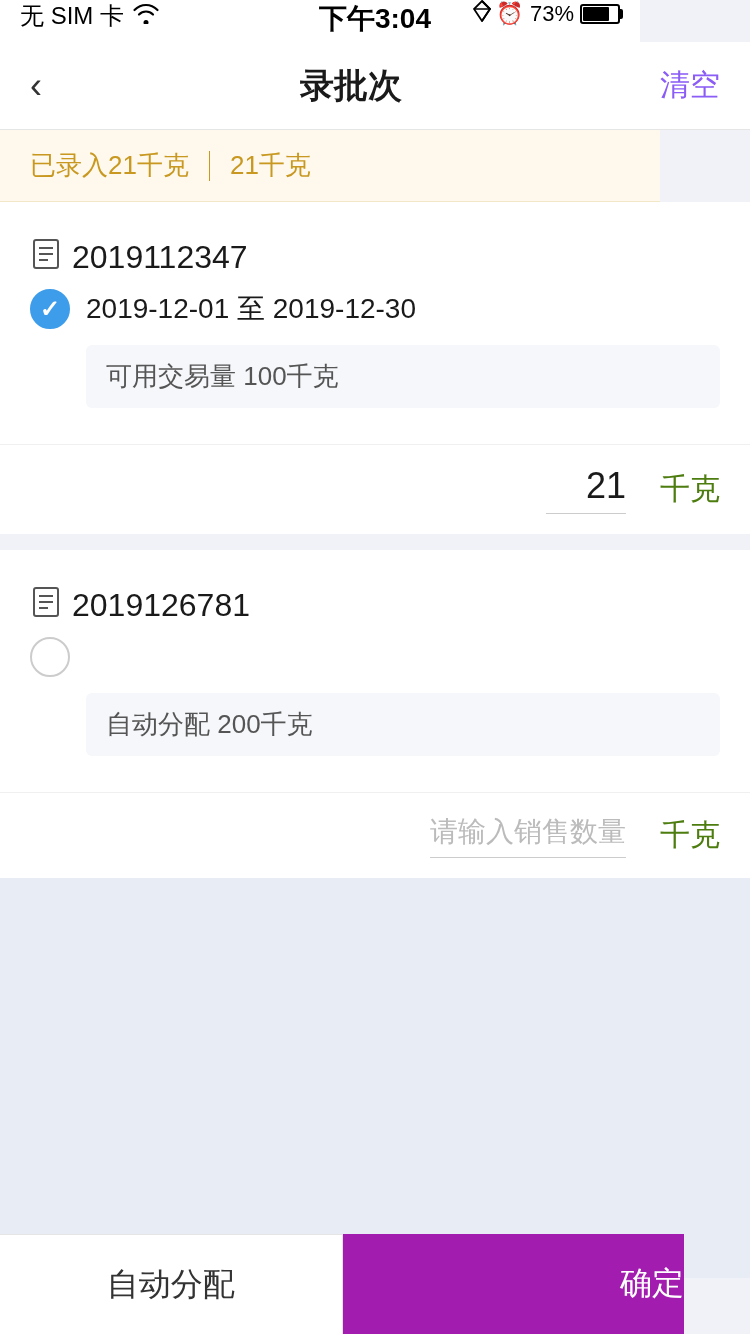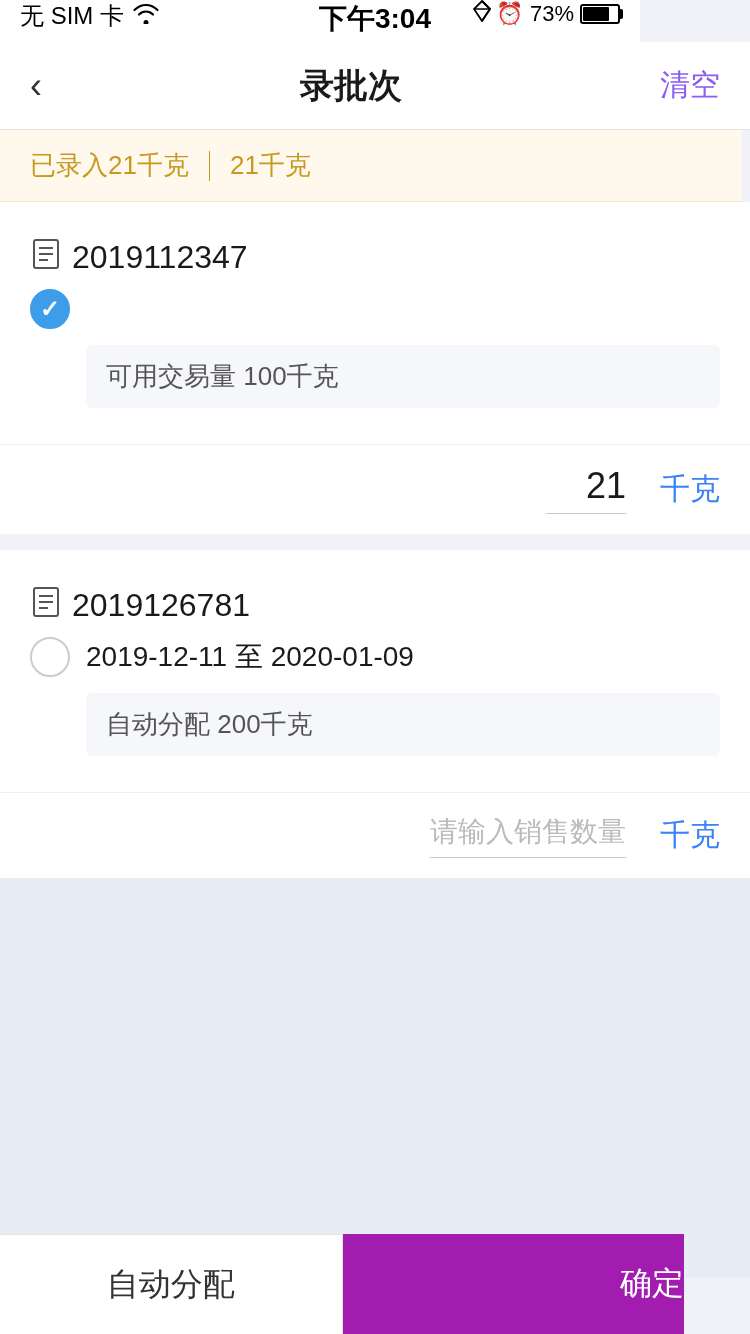--- a/index.html
+++ b/index.html
@@ -95,21 +95,21 @@
       color: #1a1a1a;
     }
     .nav-clear {
       font-size: 30px;
       color: #8b5cf6;
       cursor: pointer;
     }
 
     
     .info-bar {
-      width: 742px;
+      width: 660px;
       background: #fef9ec;
       padding: 18px 30px;
       display: flex;
       align-items: center;
       gap: 20px;
       border-bottom: 1px solid #f0e8c8;
     }
     .info-label {
       font-size: 26px;
       color: #c89820;
@@ -210,21 +210,21 @@
       justify-content: flex-end;
     }
     .quantity-value {
       font-size: 36px;
       color: #1a1a1a;
       font-weight: 400;
       text-align: right;
     }
     .quantity-unit {
       font-size: 30px;
-      color: #3b82f6;
+      color: #4d7c0f;
       margin-left: 10px;
     }
     .quantity-placeholder {
       font-size: 28px;
       color: #bbb;
       text-align: right;
     }
 
     
     .section-divider {
@@ -333,20 +333,21 @@
             <line x1="9" y1="10" x2="23" y2="10" stroke="#555" stroke-width="2"></line>
             <line x1="9" y1="16" x2="23" y2="16" stroke="#555" stroke-width="2"></line>
             <line x1="9" y1="22" x2="18" y2="22" stroke="#555" stroke-width="2"></line>
           </svg>
         </span>
         <span class="batch-id-text">2019112347</span>
       </div>
 
       <div class="batch-date-row">
         <div class="radio-circle checked"></div>
+        <span class="batch-date-text">2019-12-01 至 2019-12-30</span>
       </div>
 
       <div class="batch-avail-box">可用交易量 100千克</div>
     </div>
 
     <div class="quantity-row">
       <div class="quantity-input-wrapper">
         <span class="quantity-value">21</span>
       </div>
       <span class="quantity-unit">千克</span>
@@ -365,21 +366,20 @@
             <line x1="9" y1="10" x2="23" y2="10" stroke="#555" stroke-width="2"></line>
             <line x1="9" y1="16" x2="23" y2="16" stroke="#555" stroke-width="2"></line>
             <line x1="9" y1="22" x2="18" y2="22" stroke="#555" stroke-width="2"></line>
           </svg>
         </span>
         <span class="batch-id-text">2019126781</span>
       </div>
 
       <div class="batch-date-row">
         <div class="radio-circle"></div>
-        <span class="batch-date-text">2019-12-11 至 2020-01-09</span>
       </div>
 
       <div class="batch-avail-box">自动分配 200千克</div>
     </div>
 
     <div class="quantity-row">
       <div class="quantity-input-wrapper">
         <span class="quantity-placeholder">请输入销售数量</span>
       </div>
       <span class="quantity-unit">千克</span>

